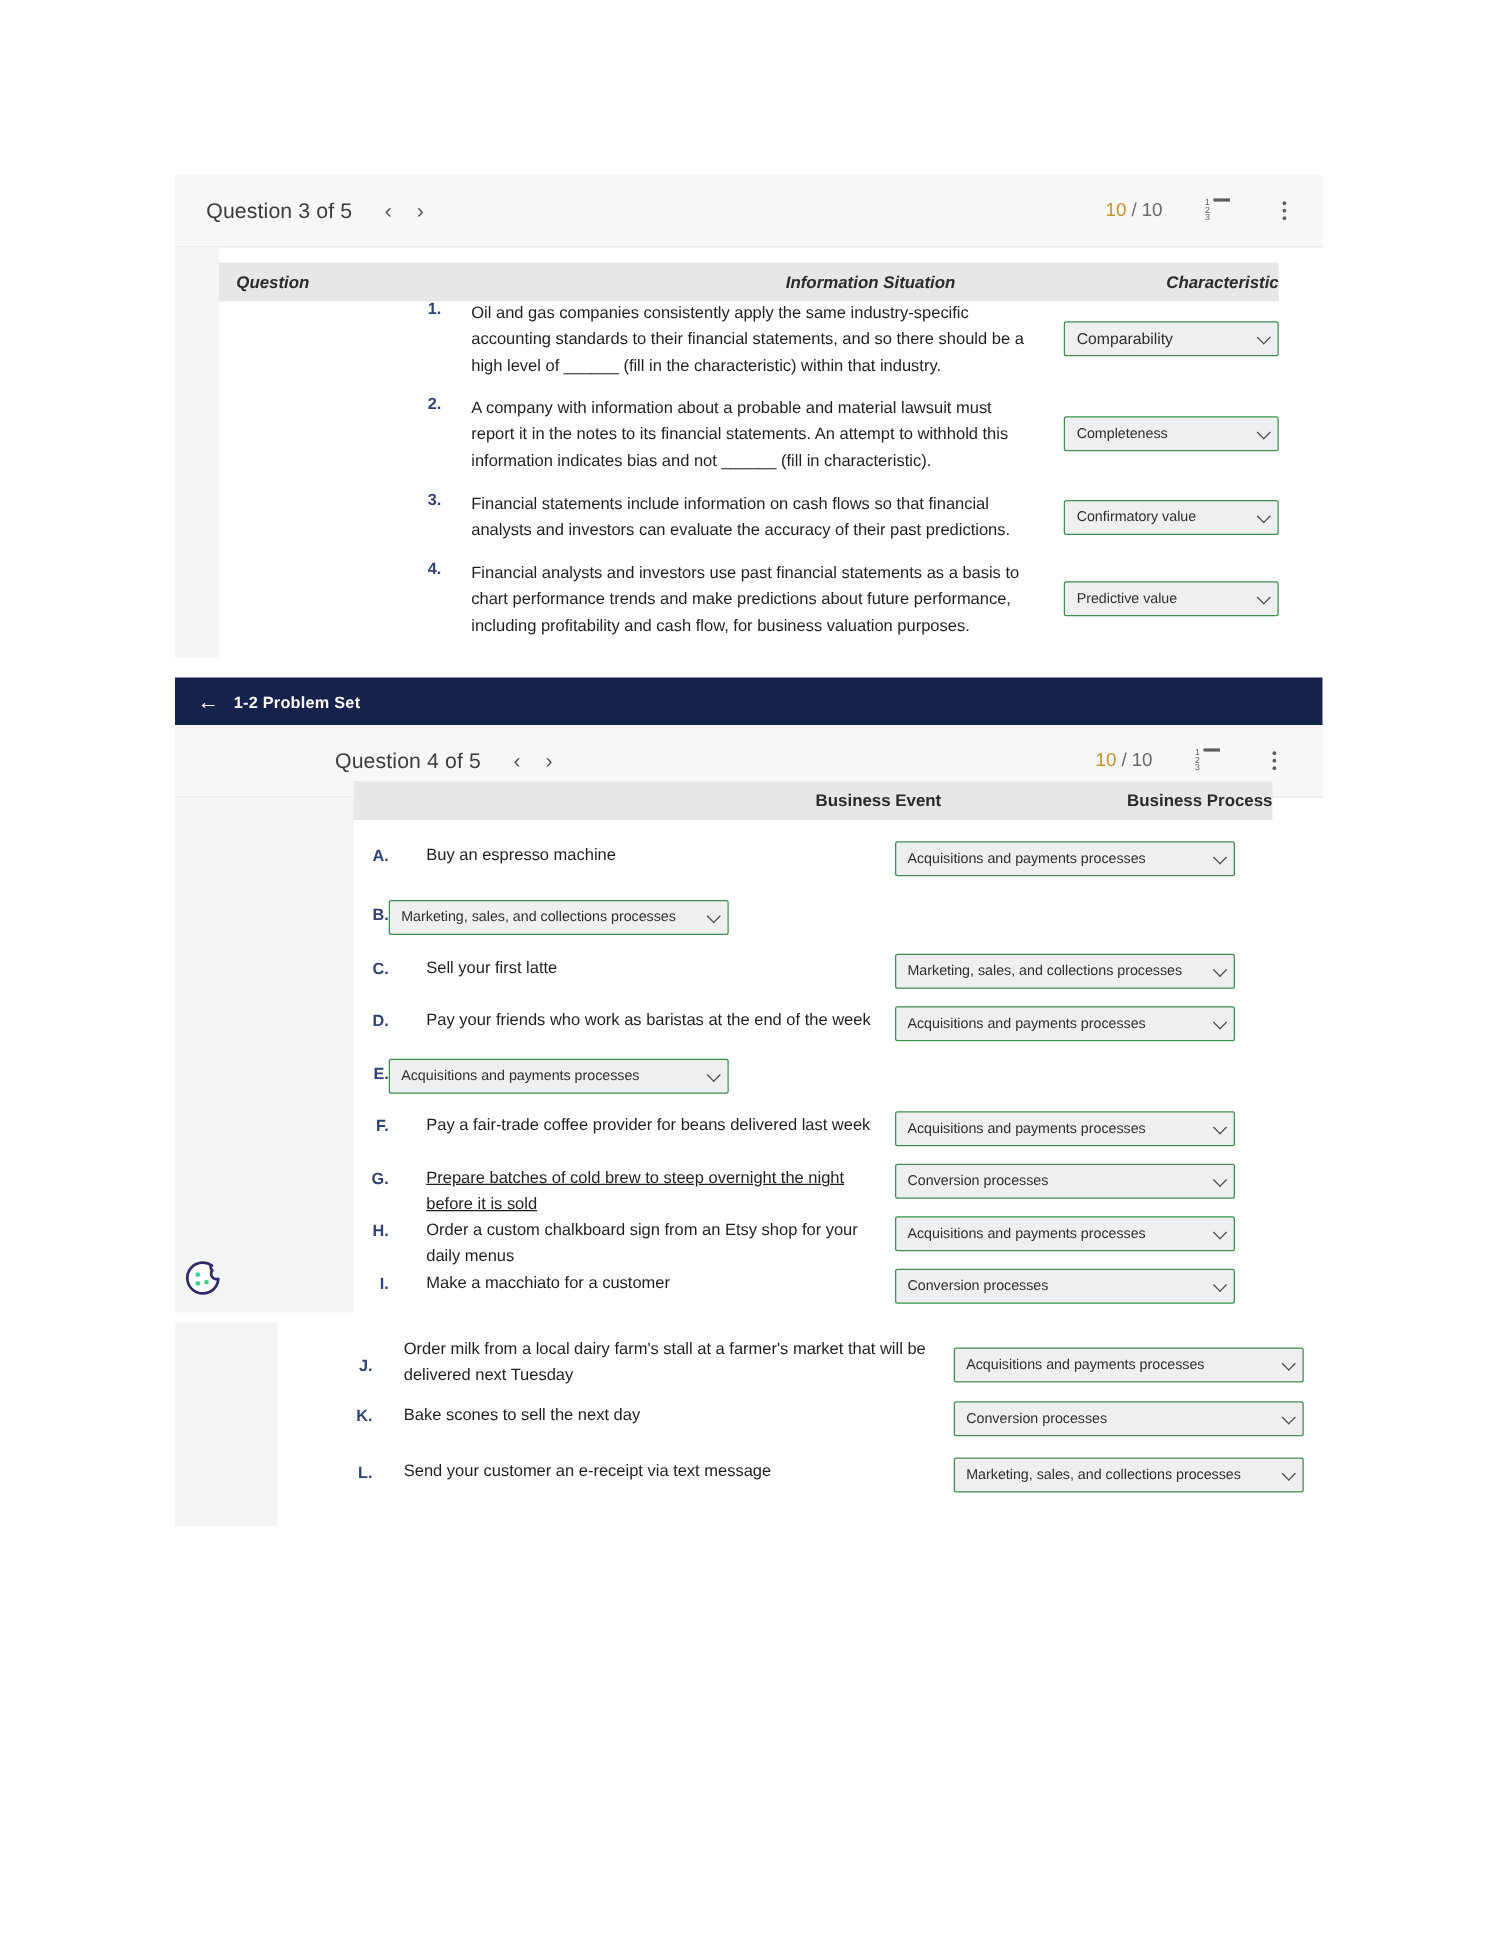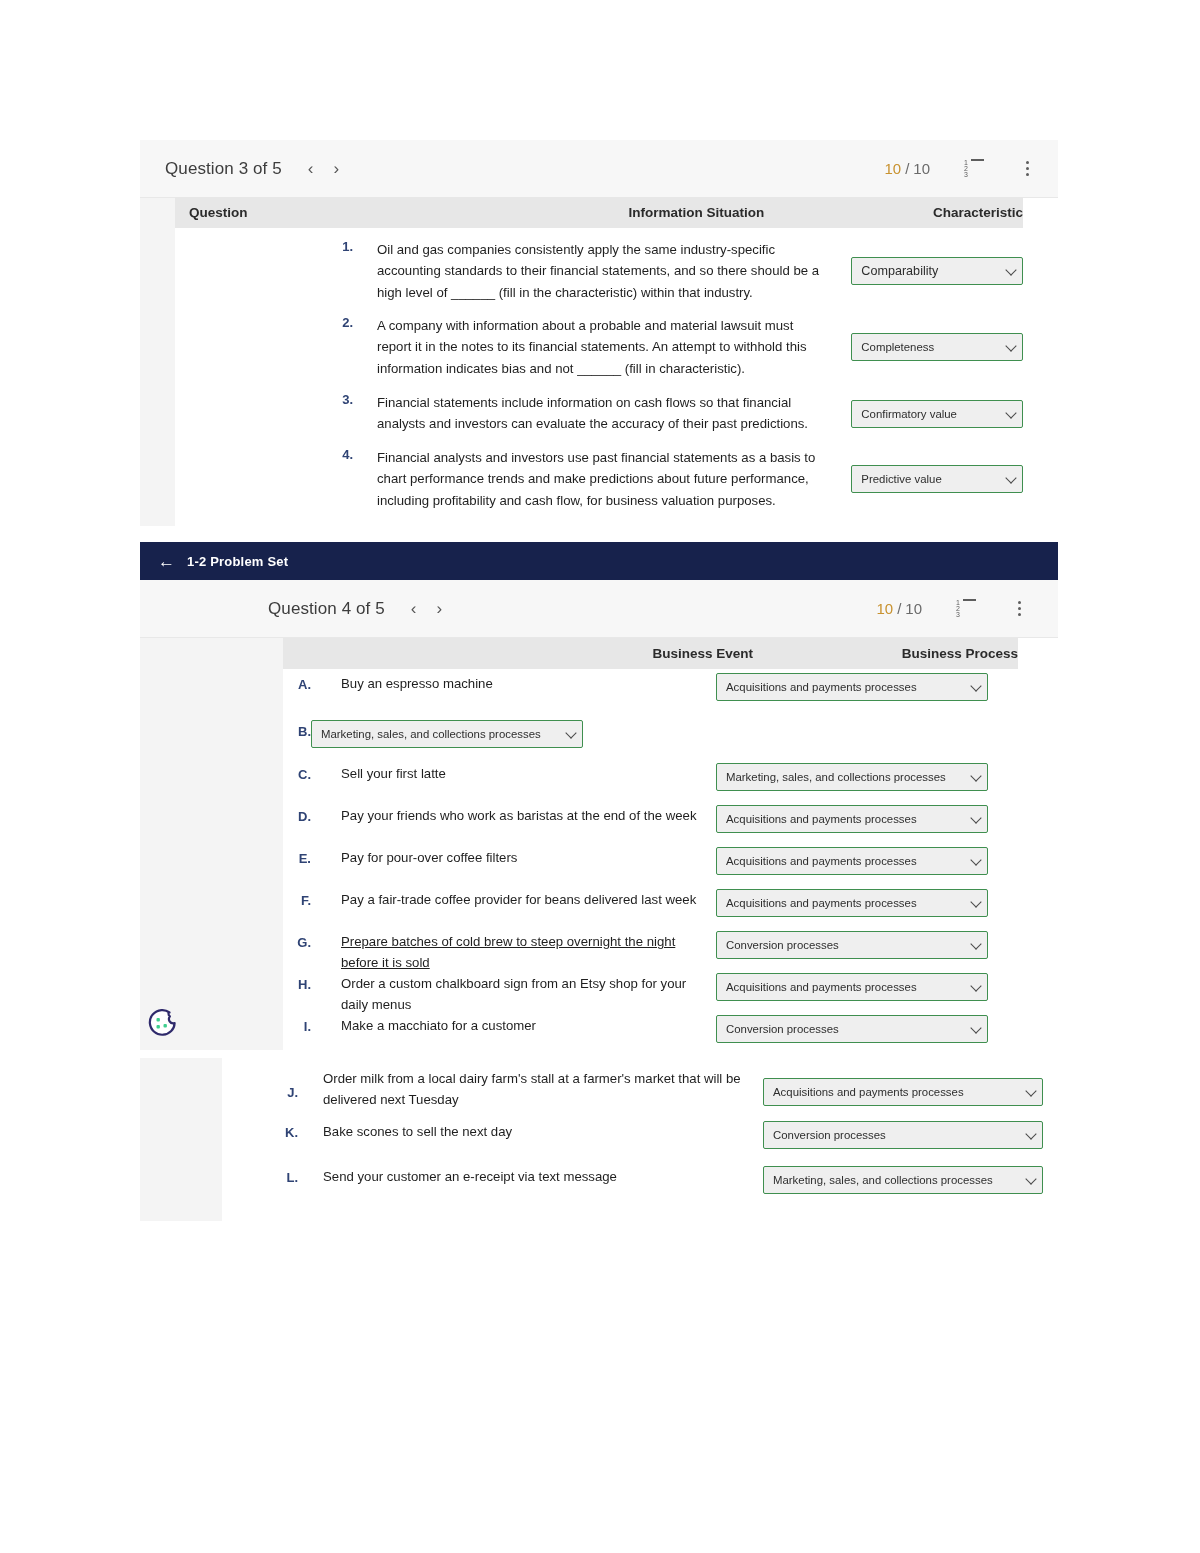--- a/index.html
+++ b/index.html
@@ -223,21 +223,21 @@
       <span class="icon-btn kebab-icon">
         <s></s>
           <s></s>
           <s></s>
       </span>
     </span>
   </div>
 
   <div class="rail" style="left:0px; top:58px; width:35px; height:328px;"></div>
 
-  <div class="thead" style="position:absolute; left:35px; top:57px; width:848px;">
+  <div class="thead" style="position:absolute; left:35px; top:70px; width:848px;font-style:italic;">
     <div style="width:155px; padding-left:14px;">Question</div>
     <div class="th-center" style="width:430px;">Information Situation</div>
     <div class="th-center" style="width:263px;">Characteristic</div>
   </div>
 
   <div class="trow" style="position:absolute; left:35px; top:99px; width:848px;">
     <div class="rownum" style="width:178px; padding-right:24px;">1.</div>
     <div class="rowtext" style="width:535px; padding-right:28px; box-sizing:border-box;">Oil and gas companies consistently apply the same industry-specific accounting standards to their financial statements, and so there should be a high level of ______ (fill in the characteristic) within that industry.</div>
     <div style="width:195px; padding-top:18px;">
       <div class="sel lg">
@@ -307,21 +307,21 @@
       <span class="icon-btn kebab-icon">
         <s></s>
           <s></s>
           <s></s>
       </span>
     </span>
   </div>
 
   <div class="rail" style="left:0px; top:58px; width:143px; height:412px;"></div>
 
-  <div class="thead" style="position:absolute; left:143px; top:58px; width:735px;">
+  <div class="thead" style="position:absolute; left:143px; top:45px; width:735px;">
     <div class="th-center" style="width:470px;">Business Event</div>
     <div class="th-center" style="width:265px;">Business Process</div>
   </div>
 
   <div class="trow" style="position:absolute; left:143px; top:93px; width:735px;">
     <div class="rownum" style="width:28px; padding-top:4px;">A.</div>
     <div class="rowtext" style="width:405px; padding-left:30px; box-sizing:border-box;">Buy an espresso machine</div>
     <div style="width:272px;">
         <div class="sel">
           <span>Acquisitions and payments processes</span>
@@ -357,21 +357,20 @@
     <div style="width:272px;">
         <div class="sel">
           <span>Acquisitions and payments processes</span>
           <span class="caret"></span>
         </div>
       </div>
   </div>
 
   <div class="trow" style="position:absolute; left:143px; top:267px; width:735px;">
     <div class="rownum" style="width:28px; padding-top:4px;">E.</div>
-    <div class="rowtext" style="width:405px; padding-left:30px; box-sizing:border-box;">Pay for pour-over coffee filters</div>
     <div style="width:272px;">
         <div class="sel">
           <span>Acquisitions and payments processes</span>
           <span class="caret"></span>
         </div>
       </div>
   </div>
 
   <div class="trow" style="position:absolute; left:143px; top:309px; width:735px;">
     <div class="rownum" style="width:28px; padding-top:4px;">F.</div>

